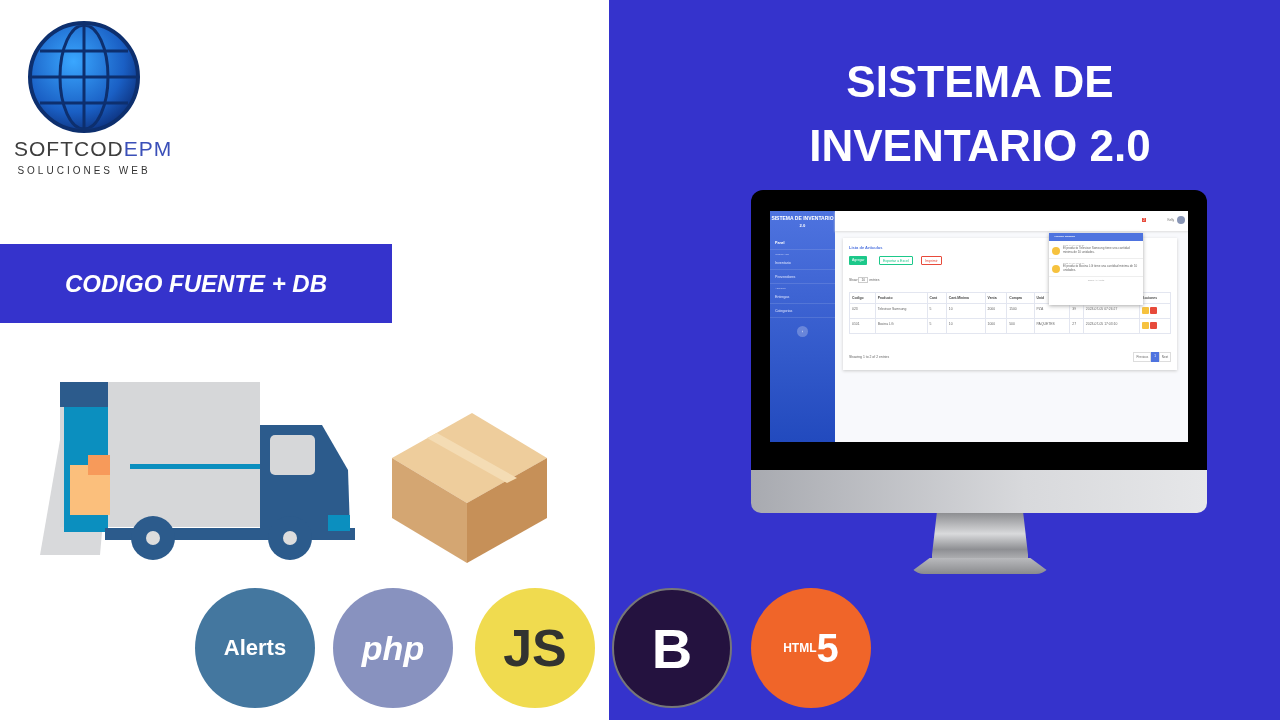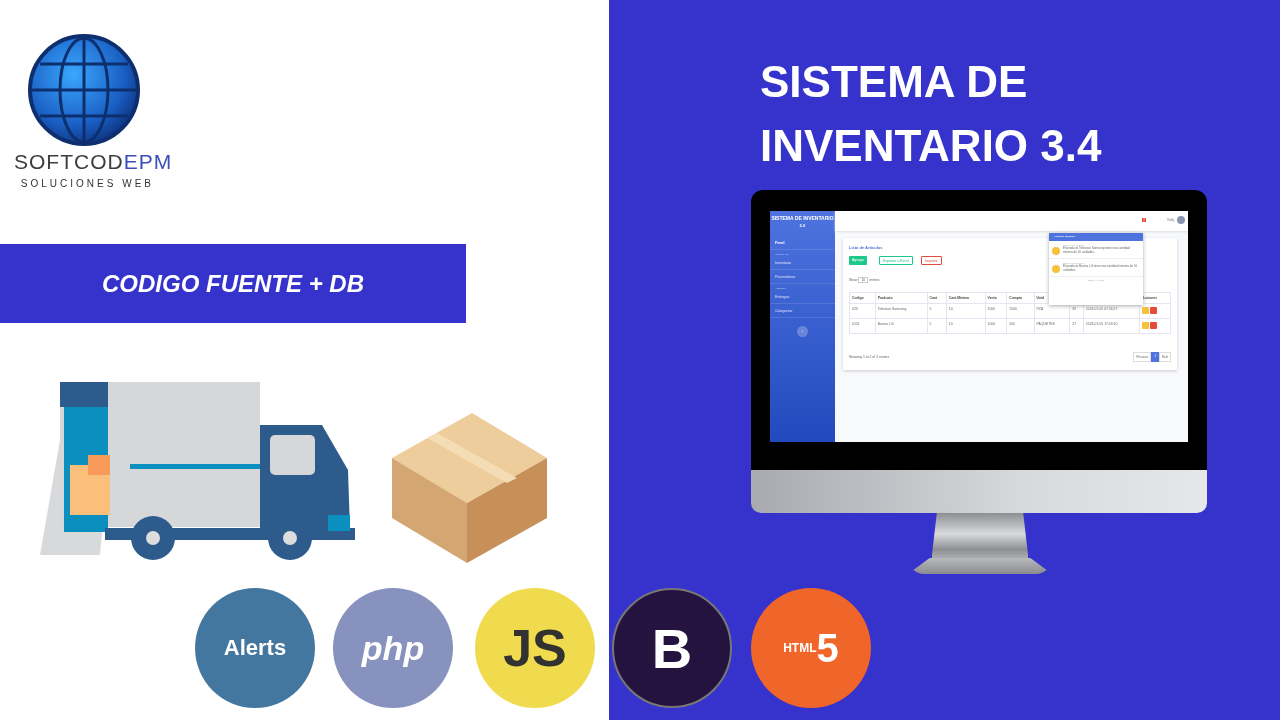--- a/index.html
+++ b/index.html
@@ -1,26 +1,26 @@
 <!DOCTYPE html>
 <html><head>
 <meta charset="utf-8">
 <style>
 *{box-sizing:border-box;margin:0;padding:0}
 body{width:1280px;height:720px;position:relative;overflow:hidden;font-family:"Liberation Sans",sans-serif;background:#fff}
 .left{position:absolute;left:0;top:0;width:609px;height:720px;background:#fff}
 .right{position:absolute;left:609px;top:0;width:671px;height:720px;background:#3533cc}
-.logo{position:absolute;left:14px;top:34px;width:140px;text-align:right}
+.logo{position:absolute;left:14px;top:21px;width:140px;text-align:center}
 .globe{width:112px;height:112px;margin:0 auto;border-radius:50%;background:radial-gradient(circle at 40% 35%,#3aa7ff,#1a5fc4 55%,#0b2a72 85%);border:4px solid #0d2f6e;position:relative;overflow:hidden}
 .globe svg{position:absolute;left:0;top:0}
 .brand{font-size:21px;letter-spacing:1px;color:#3d3d3d;margin-top:4px}
 .brand .epm{color:#3a4fb8}
 .tagline{font-size:10px;letter-spacing:3px;color:#333;margin-top:4px}
-.banner{position:absolute;left:0;top:244px;width:466px;height:79px;background:#3533cc;color:#fff;font-weight:bold;font-style:italic;font-size:24px;display:flex;align-items:center;justify-content:center}
-.title{position:absolute;left:760px;top:50px;width:440px;color:#fff;font-weight:bold;font-size:44px;line-height:64px;text-align:left}
+.banner{position:absolute;left:0;top:244px;width:392px;height:79px;background:#3533cc;color:#fff;font-weight:bold;font-style:italic;font-size:24px;display:flex;align-items:center;justify-content:center}
+.title{position:absolute;left:760px;top:50px;width:440px;color:#fff;font-weight:bold;font-size:44px;line-height:64px;text-align:center}
 .monitor{position:absolute;left:751px;top:190px;width:456px;height:313px;background:#000;border-radius:12px}
 .chin{position:absolute;left:751px;top:470px;width:456px;height:43px;background:linear-gradient(90deg,#a8aab0,#d8d9dc 60%,#e6e7e9);border-radius:0 0 10px 10px}
 .neck{position:absolute;left:932px;top:513px;width:96px;height:52px;background:linear-gradient(#8d8e91,#d9dadc 40%,#8e8f93 70%,#c4c5c7);clip-path:polygon(5% 0,95% 0,100% 80%,115% 100%,-15% 100%,0 80%)}
 .base{position:absolute;left:908px;top:558px;width:144px;height:16px;background:linear-gradient(#b9babd,#8a8b8e);border-radius:0 0 20px 20px;clip-path:polygon(15% 0,85% 0,100% 100%,0 100%)}
 .screen{position:absolute;left:770px;top:211px;width:418px;height:231px;background:#f8f9fc;overflow:hidden;font-size:4px;color:#666}
 .sb{position:absolute;left:0;top:0;width:65px;height:100%;background:linear-gradient(#4e73df,#224abe)}
 .sb .h{color:#fff;font-weight:bold;font-size:5px;text-align:center;padding-top:4px;line-height:7px}
 .sb .it{color:#e0e6ff;padding:0 5px;height:14px;line-height:14px;font-size:3.6px;border-bottom:1px solid rgba(255,255,255,.12)}
 .sb .sec{color:#b9c5f3;font-size:2.5px;padding:3px 5px 0}
 .sb .tog{width:11px;height:11px;border-radius:50%;background:rgba(255,255,255,.25);margin:8px auto;color:#fff;text-align:center;line-height:11px}
@@ -106,21 +106,21 @@
 <div class="tech" style="left:612px;background:#24123f;color:#fff;font-size:56px;border:2px solid #777">
     <span>B</span>
   </div>
 <div class="tech" style="left:751px;background:#f06529;color:#fff;font-size:12px;flex-direction:row">
     <span>HTML</span>
     <span style="font-size:40px">5</span>
   </div>
 
 <div class="title">
     <div>SISTEMA DE</div>
-    <div>INVENTARIO 3.4</div>
+    <div>INVENTARIO 2.0</div>
   </div>
 
 <div class="monitor"></div>
 <div class="chin"></div>
 <div class="neck"></div>
 <div class="base"></div>
 
 <div class="screen">
   <div class="sb">
     <div class="h"><span>SISTEMA DE INVENTARIO</span> <sup>2.0</sup></div>

